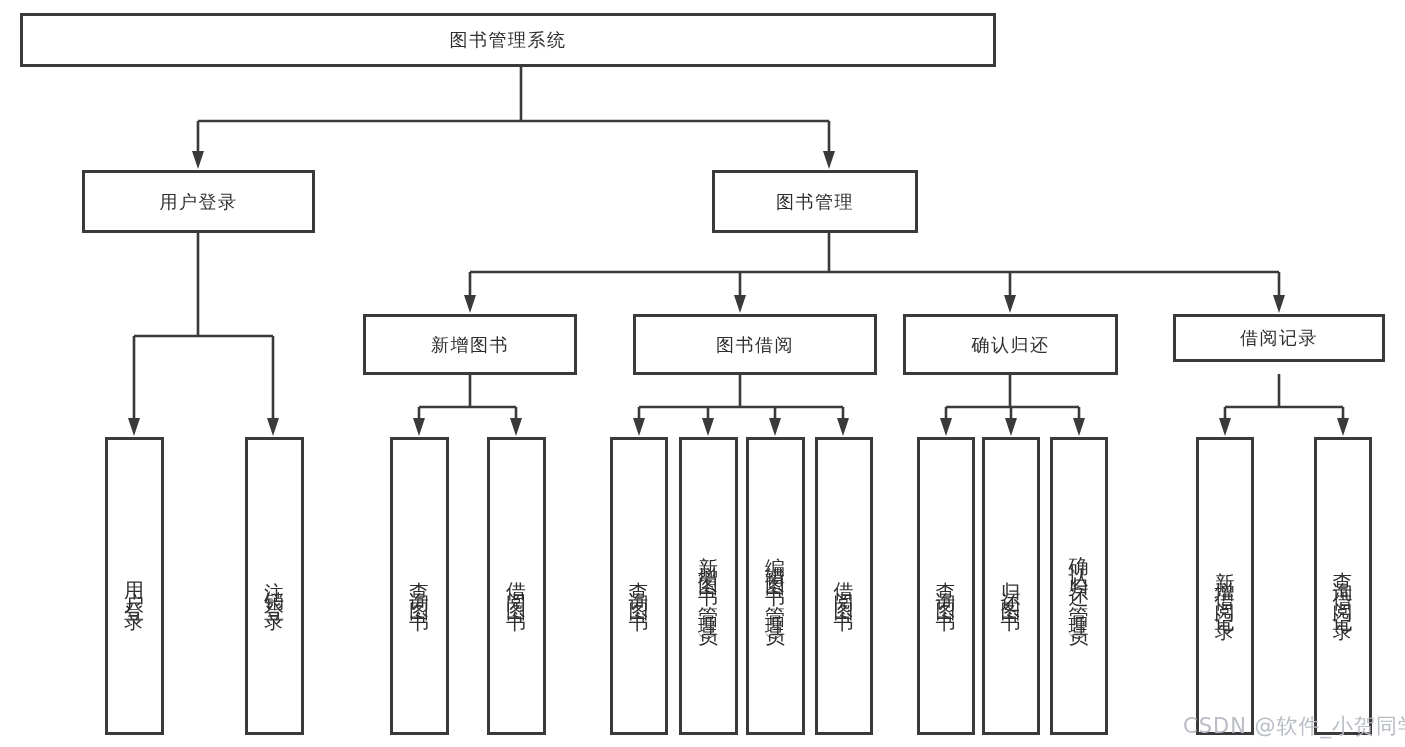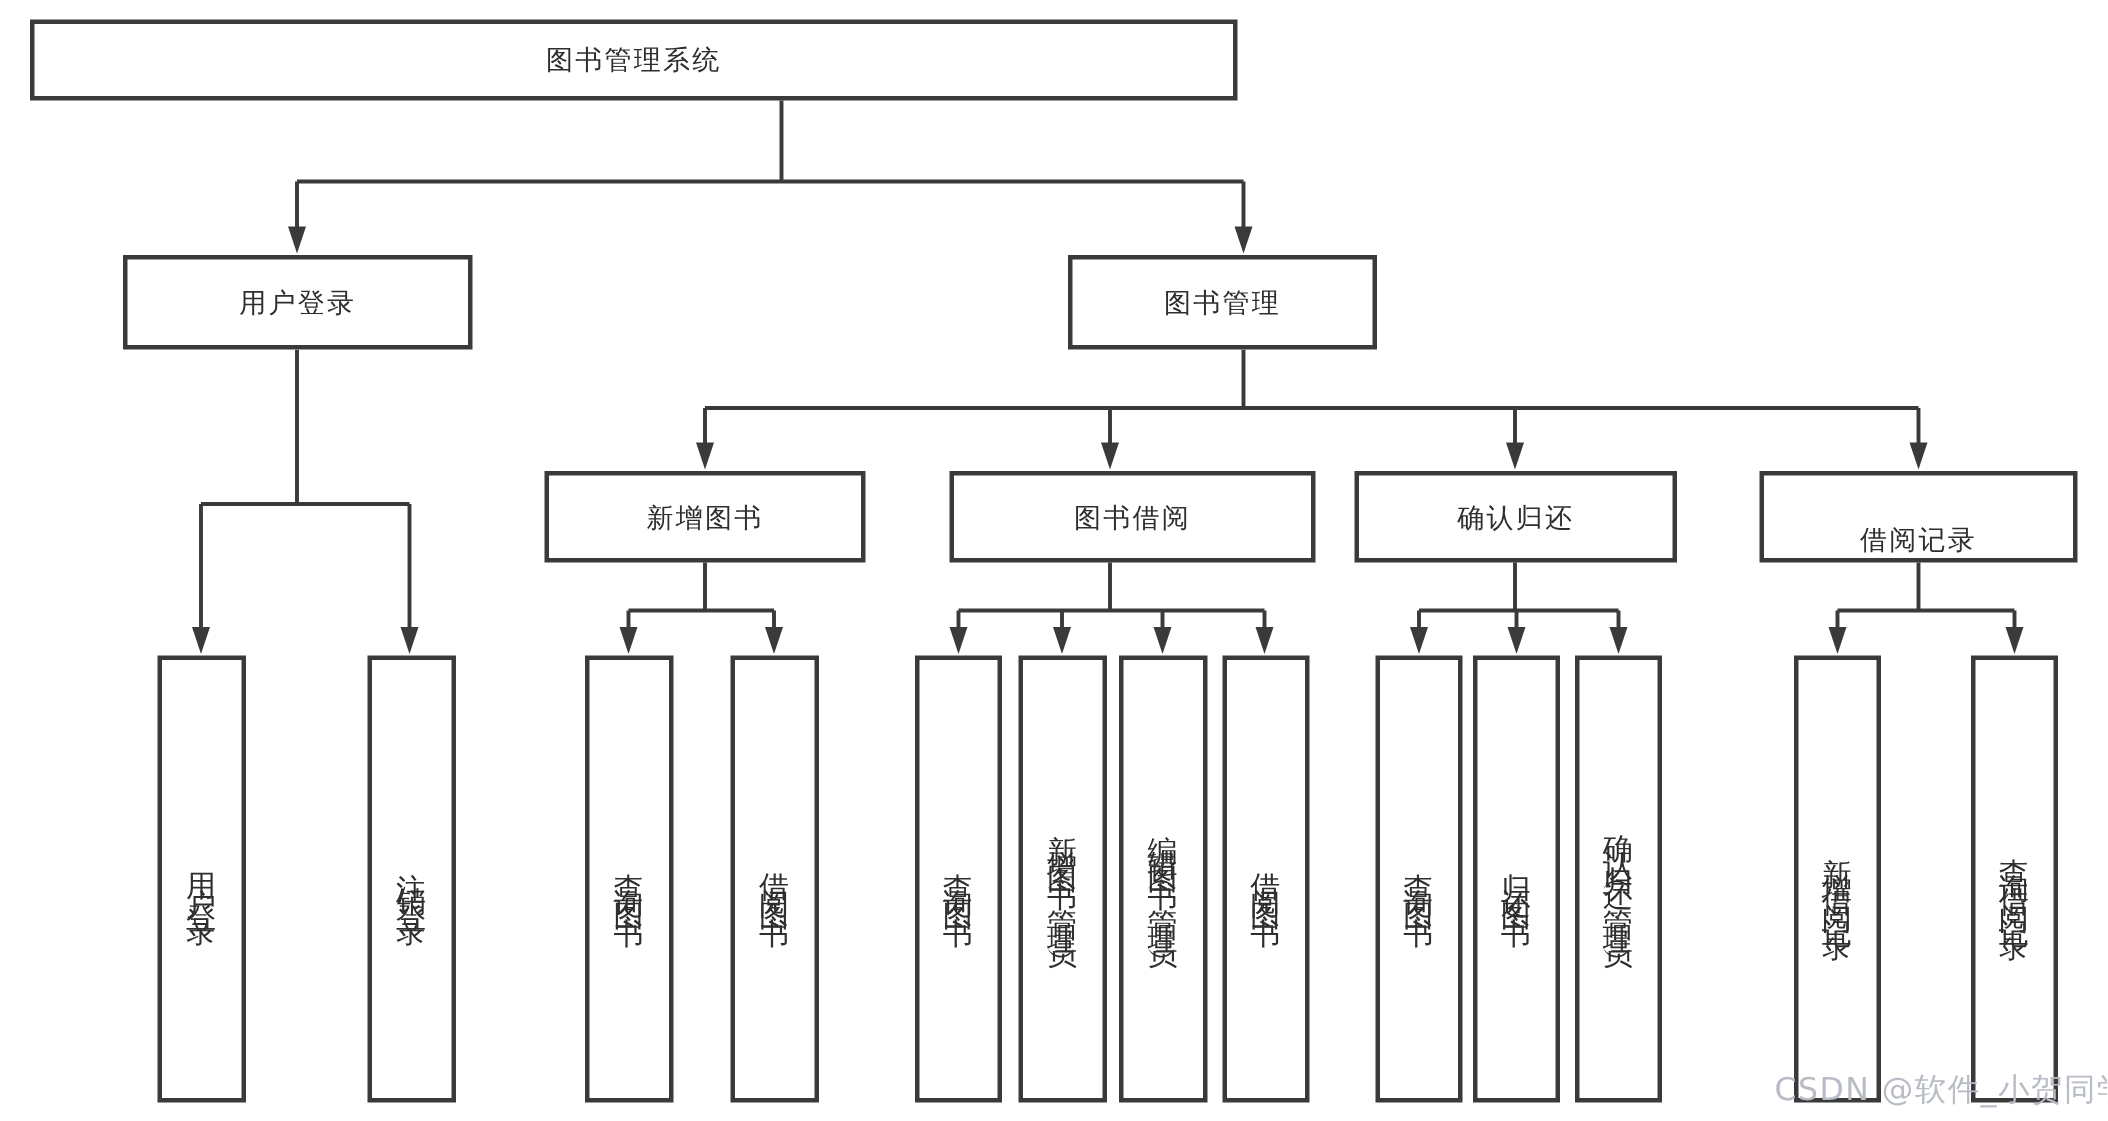--- a/index.html
+++ b/index.html
@@ -89,41 +89,41 @@
       <polygon points="769,418 781,418 775,436"></polygon>
       <polygon points="837,418 849,418 843,436"></polygon>
       <polygon points="940,418 952,418 946,436"></polygon>
       <polygon points="1005,418 1017,418 1011,436"></polygon>
       <polygon points="1073,418 1085,418 1079,436"></polygon>
       <polygon points="1219,418 1231,418 1225,436"></polygon>
       <polygon points="1337,418 1349,418 1343,436"></polygon>
     </g>
   </svg>
 
-  <div class="box hbox" style="left:20px; top:13px; width:805px; height:54px;">
+  <div class="box hbox" style="left:20px; top:13px; width:976px; height:54px;">
     <span>图书管理系统</span>
   </div>
 
   <div class="box hbox" style="left:82px; top:170px; width:233px; height:63px;">
     <span>用户登录</span>
   </div>
   <div class="box hbox" style="left:712px; top:170px; width:206px; height:63px;">
     <span>图书管理</span>
   </div>
 
   <div class="box hbox" style="left:363px; top:314px; width:214px; height:61px;">
     <span>新增图书</span>
   </div>
   <div class="box hbox" style="left:633px; top:314px; width:244px; height:61px;">
     <span>图书借阅</span>
   </div>
   <div class="box hbox" style="left:903px; top:314px; width:215px; height:61px;">
     <span>确认归还</span>
   </div>
-  <div class="box hbox" style="left:1173px; top:314px; width:212px; height:61px;align-items:flex-end;">
+  <div class="box hbox" style="left:1173px; top:314px; width:212px; height:48px;">
     <span>借阅记录</span>
   </div>
 
   <div class="box vbox" style="left:105px; top:437px; width:59px; height:298px;">
     <span class="vtext">用户登录</span>
   </div>
   <div class="box vbox" style="left:245px; top:437px; width:59px; height:298px;">
     <span class="vtext">注销登录</span>
   </div>
 

